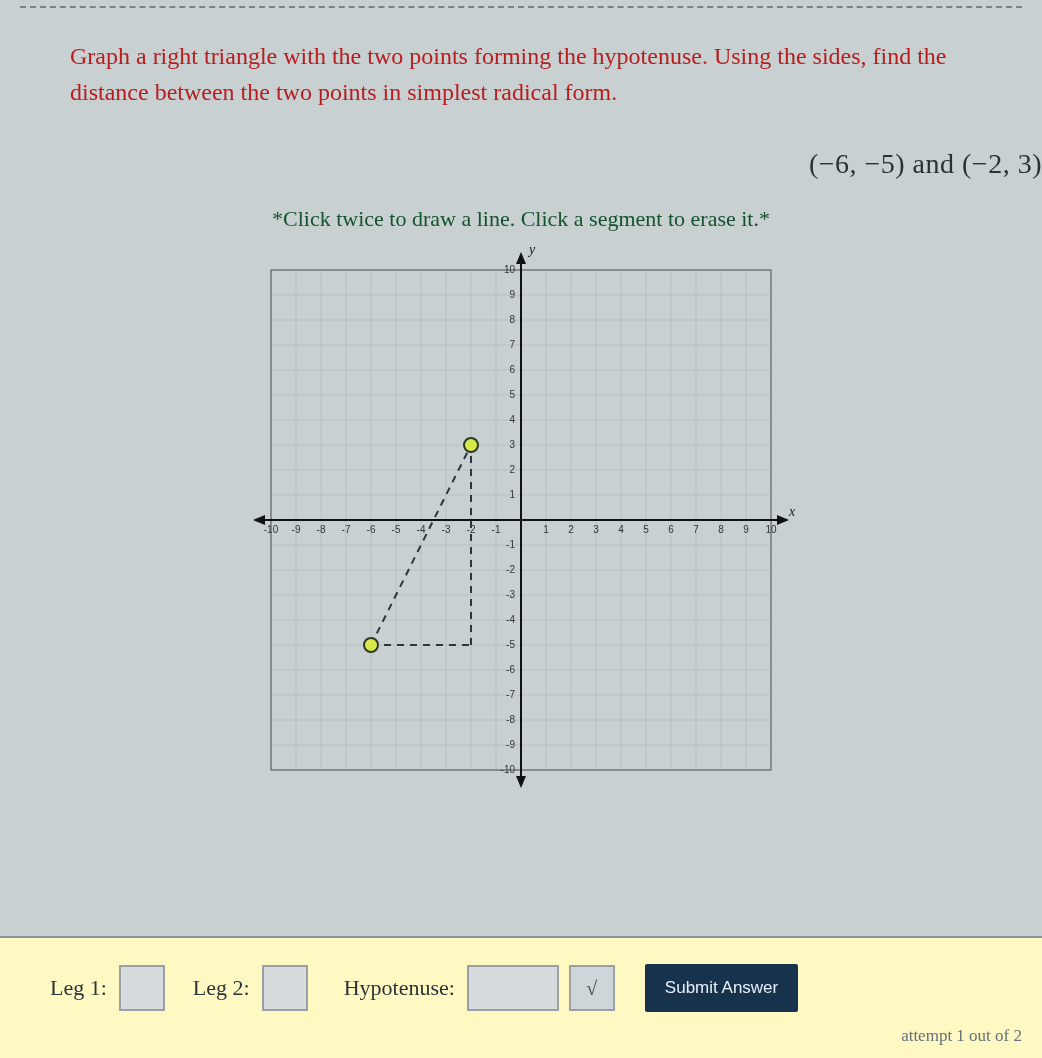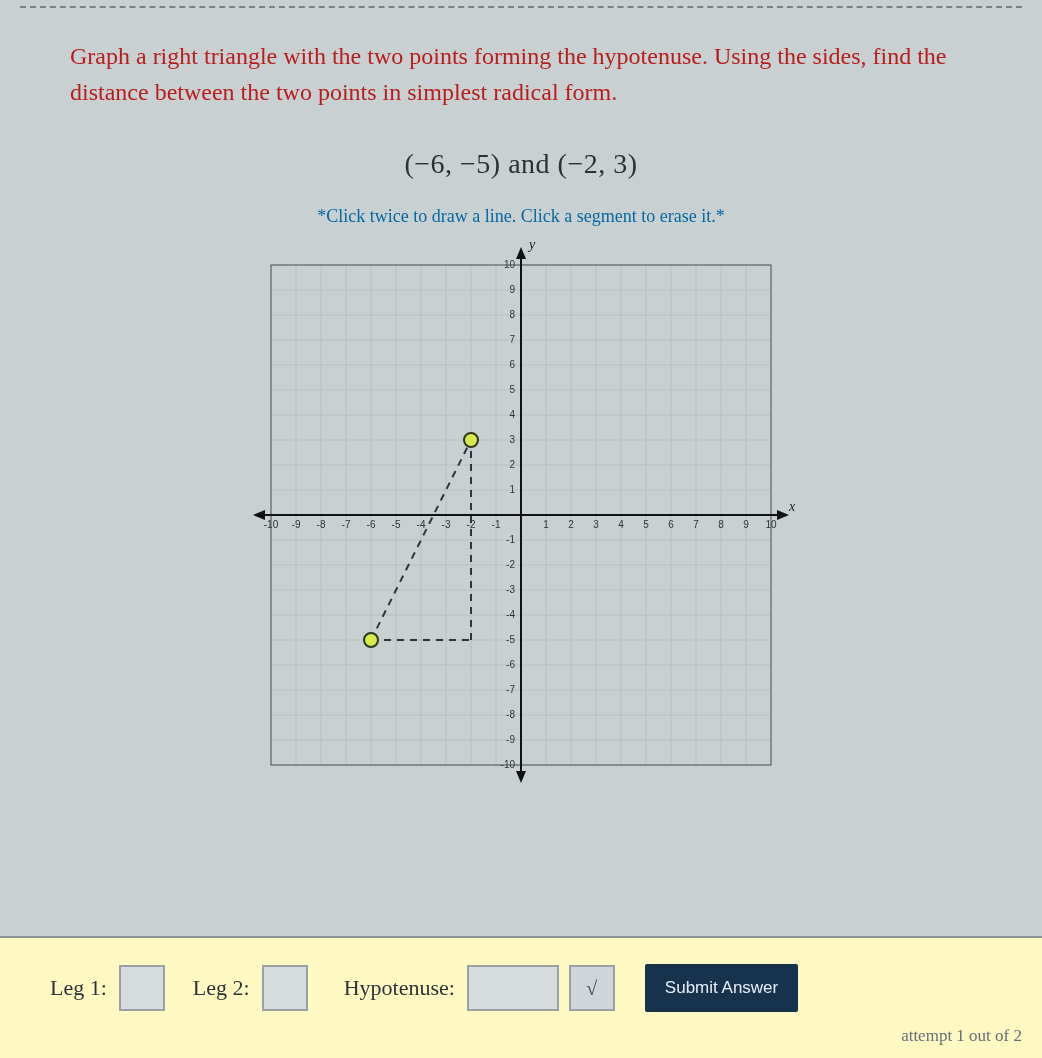--- a/index.html
+++ b/index.html
@@ -16,30 +16,30 @@
     border-top: 2px dashed #7a8288;
     margin: 6px 20px 20px 20px;
   }
   .question {
     font-size: 24px;
     line-height: 1.5;
     padding: 10px 60px 8px 70px;
     color: #b91c1c;
   }
   .points {
-    text-align: center;
+    text-align: right;
     font-size: 28px;
     padding: 30px 0 26px 0;
     letter-spacing: 0.5px;
     color: #2a3238;
   }
   .hint {
     text-align: center;
-    font-size: 18px;
-    color: #0369a1;
+    font-size: 22px;
+    color: #14532d;
     margin-bottom: 8px;
   }
   .graph-wrap {
     width: 560px;
     height: 560px;
     margin: 0 auto;
     position: relative;
   }
   svg.graph { display: block; }
   .axis-label {

